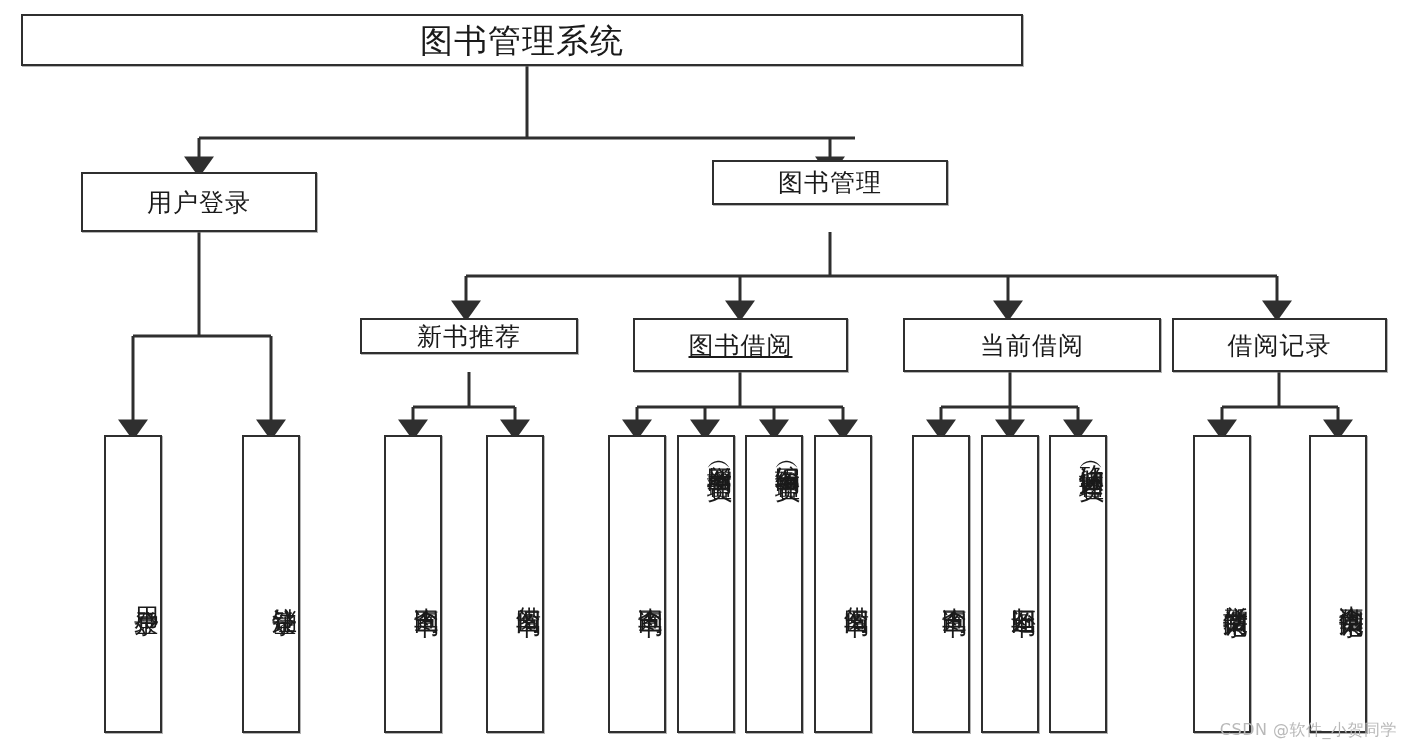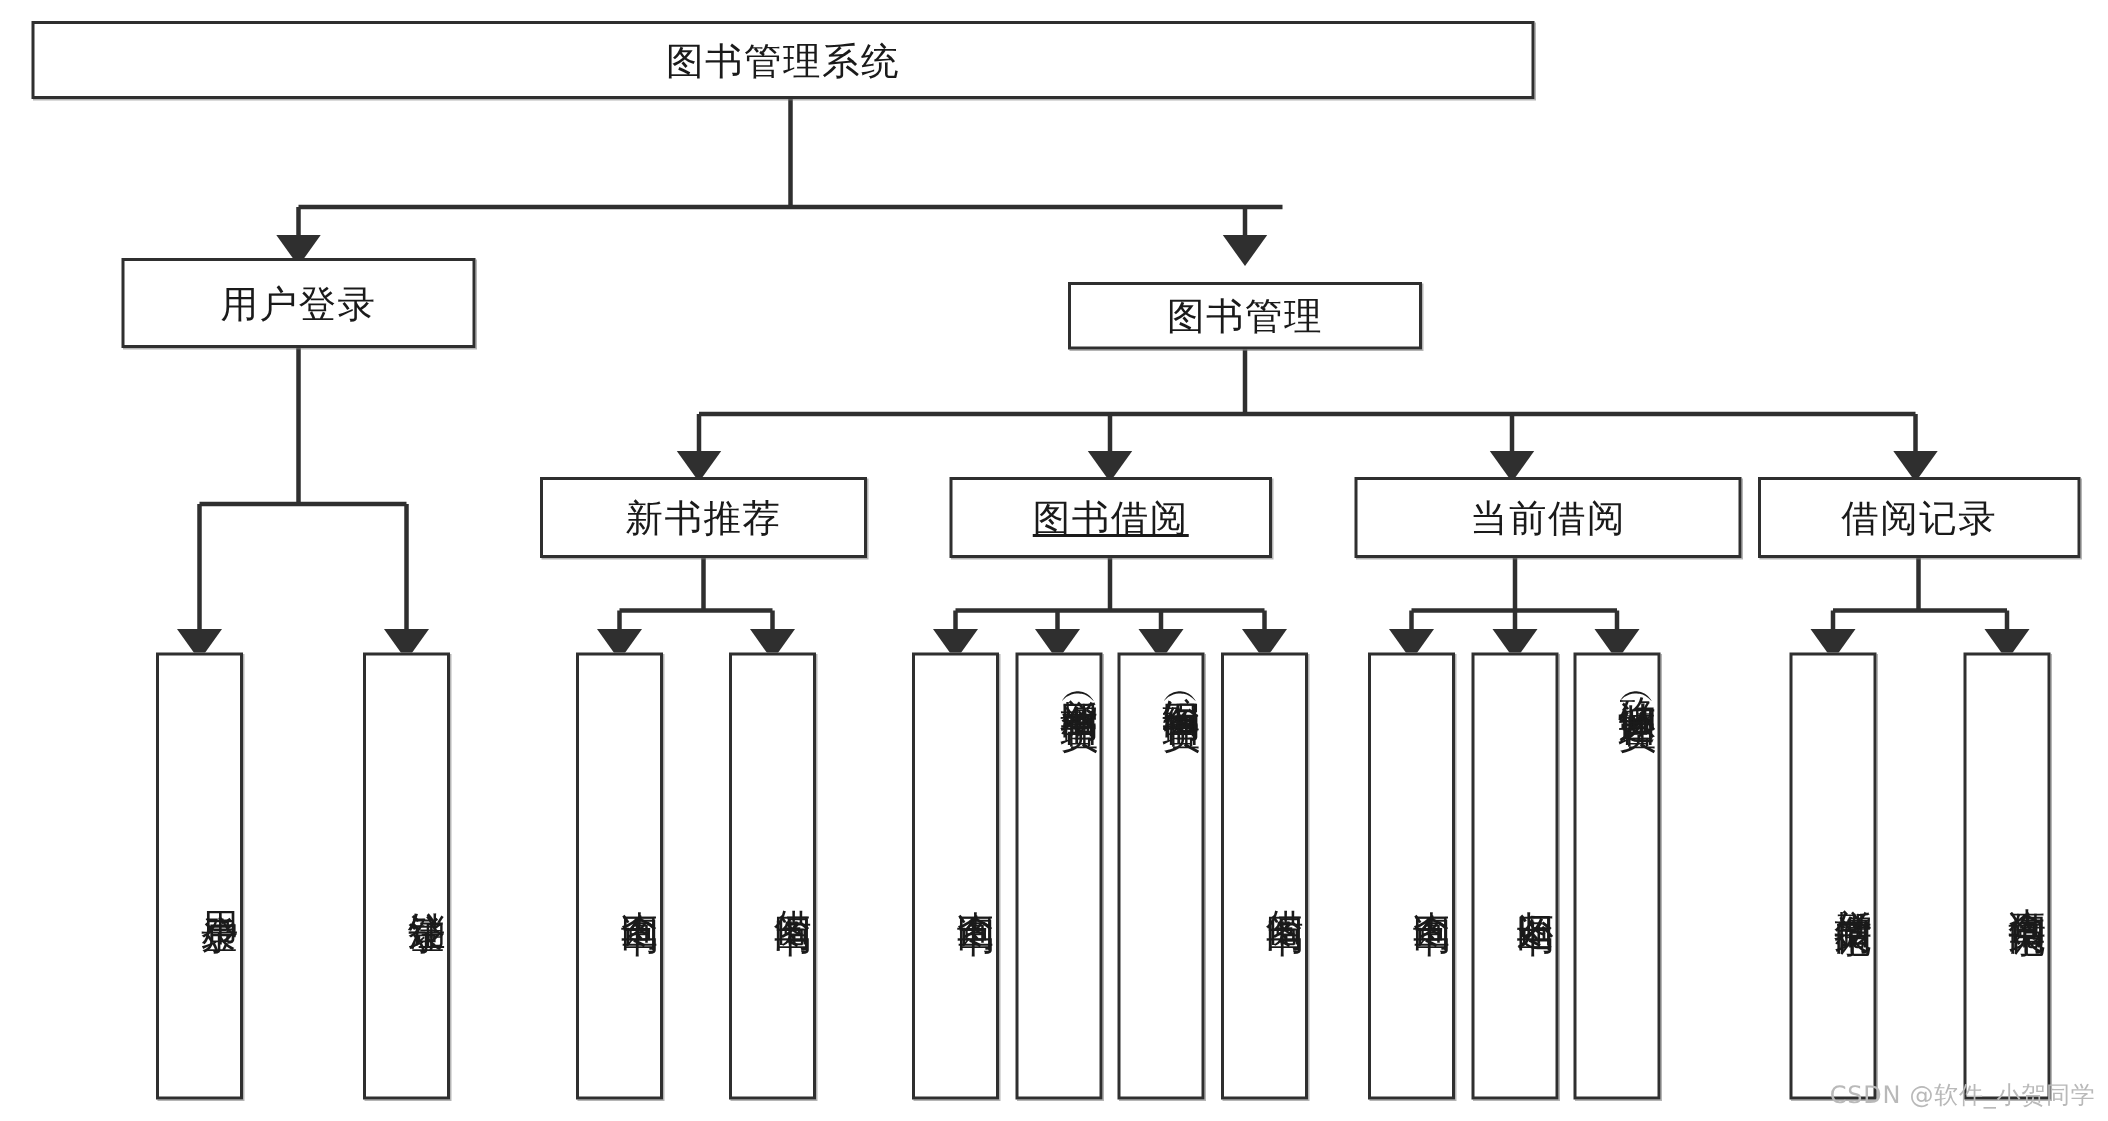--- a/index.html
+++ b/index.html
@@ -23,21 +23,21 @@
     align-items:center;
     justify-content:center;
     color:#1a1a1a;
   }
   .node.h{
     font-size:25px;
     letter-spacing:1px;
     line-height:1;
     text-align:center;
   }
-  .node.root{font-size:25px;}
+  .node.root{font-size:33px;}
   .node.v{
     font-size:25px;
     letter-spacing:2px;
     writing-mode:vertical-rl;
     text-orientation:upright;
     align-items:flex-start;
     justify-content:center;
     padding-top:14px;
     line-height:1.12;
   }
@@ -104,23 +104,23 @@
       <path d="M1279,372 L1279,407"></path>
       <path d="M1222,407 L1338,407"></path>
       <path d="M1222,407 L1222,423" marker-end="url(#ah)"></path>
       <path d="M1338,407 L1338,423" marker-end="url(#ah)"></path>
     </g>
   </svg>
 
   <div class="node h root" style="left:21px;top:14px;width:1002px;height:52px;">图书管理系统</div>
 
   <div class="node h" style="left:81px;top:172px;width:236px;height:60px;">用户登录</div>
-  <div class="node h" style="left:712px;top:188px;width:236px;height:45px;">图书管理</div>
+  <div class="node h" style="left:712px;top:160px;width:236px;height:45px;">图书管理</div>
 
-  <div class="node h" style="left:360px;top:318px;width:218px;height:54px;">新书推荐</div>
+  <div class="node h" style="left:360px;top:318px;width:218px;height:36px;">新书推荐</div>
   <div class="node h" style="left:633px;top:318px;width:215px;height:54px;text-decoration:underline;">图书借阅</div>
   <div class="node h" style="left:903px;top:318px;width:258px;height:54px;">当前借阅</div>
   <div class="node h" style="left:1172px;top:318px;width:215px;height:54px;">借阅记录</div>
 
   <div class="node v" style="left:104px;top:435px;width:58px;height:298px;">用户登录</div>
   <div class="node v" style="left:242px;top:435px;width:58px;height:298px;">注销登录</div>
 
   <div class="node v" style="left:384px;top:435px;width:58px;height:298px;">查询图书</div>
   <div class="node v" style="left:486px;top:435px;width:58px;height:298px;">借阅图书</div>
 

